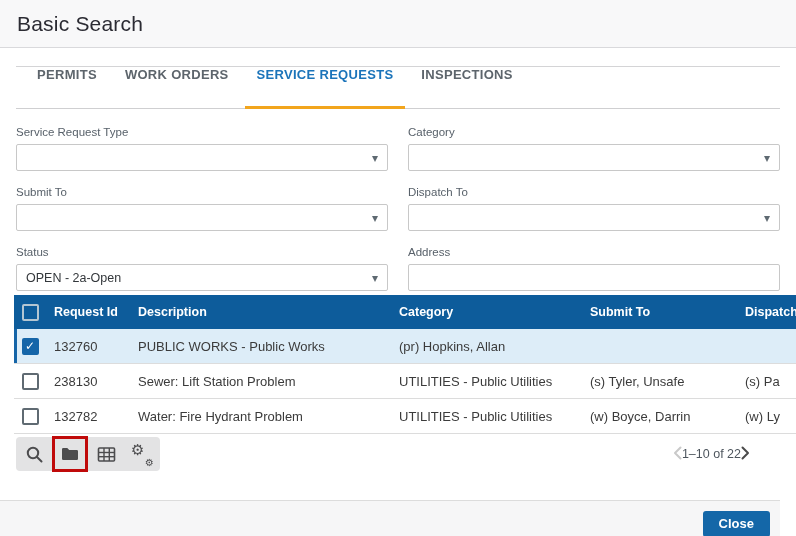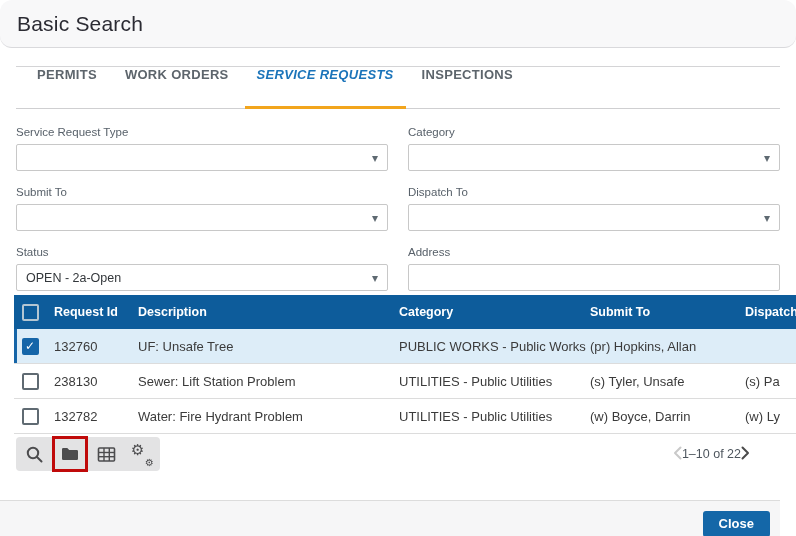--- a/index.html
+++ b/index.html
@@ -9,31 +9,31 @@
     --tab-active:#1b74ba;
     --tab-underline:#f2a51d;
     --annotation-red:#c00a0a;
     --checkbox-checked:#1565a8;
   }
   *{box-sizing:border-box;margin:0;padding:0;}
   html,body{width:796px;height:536px;overflow:hidden;}
   body{font-family:"Liberation Sans","DejaVu Sans",sans-serif;background:#ffffff;color:#3b3b3b;position:relative;}
 
   
-  .titlebar{height:48px;background:#f8f8f9;border-bottom:1px solid #d9d9dc;display:flex;align-items:center;padding:0 17px;border-radius:12px;}
+  .titlebar{height:48px;background:#f8f8f9;border-bottom:1px solid #d9d9dc;display:flex;align-items:center;padding:0 17px;}
   .titlebar h1{font-size:21px;font-weight:400;color:#2b2b33;letter-spacing:.2px;}
 
   
   .content{padding:0 16px;}
   .top-divider{border-top:1px solid #d4d4d6;margin-top:18px;}
 
   
   .tabbar{display:flex;align-items:stretch;border-bottom:1px solid #cfcfd1;height:42px;padding-left:9px;}
   .tab{display:flex;align-items:flex-start;padding:0 12px;margin-right:4px;font-size:13px;font-weight:600;letter-spacing:.3px;color:#5d656c;text-transform:uppercase;cursor:pointer;position:relative;}
-  .tab.active{color:var(--tab-active);font-style:italic;}
+  .tab.active{color:var(--tab-active);}
   .tab.active::after{content:"";position:absolute;left:0;right:0;bottom:-1px;height:3px;background:var(--tab-underline);}
 
   
   .form-grid{display:grid;grid-template-columns:1fr 1fr;column-gap:20px;row-gap:15px;margin-top:17px;}
   .field label{display:block;font-size:11.5px;color:#58616a;margin-bottom:6px;}
   .control{height:27px;border:1px solid #c8c8c8;border-radius:2px;background:#fff;display:flex;align-items:center;padding:0 9px;font-size:12.5px;color:#33373b;}
   .control .value{flex:1;white-space:nowrap;overflow:hidden;}
   .caret{color:#5f6a72;font-size:12px;line-height:1;margin-left:6px;font-family:"DejaVu Sans",sans-serif;}
 
   
@@ -147,21 +147,20 @@
         <div class="cell">Category</div>
         <div class="cell">Submit To</div>
         <div class="cell">Dispatch To</div>
       </div>
 
       <div class="trow tbody-row selected">
         <div class="cell cbcell">
             <span class="cb checked">✓</span>
           </div>
         <div class="cell">132760</div>
-        <div class="cell">UF: Unsafe Tree</div>
         <div class="cell">PUBLIC WORKS - Public Works</div>
         <div class="cell">(pr) Hopkins, Allan</div>
         <div class="cell"></div>
       </div>
 
       <div class="trow tbody-row">
         <div class="cell cbcell">
             <span class="cb"></span>
           </div>
         <div class="cell">238130</div>

